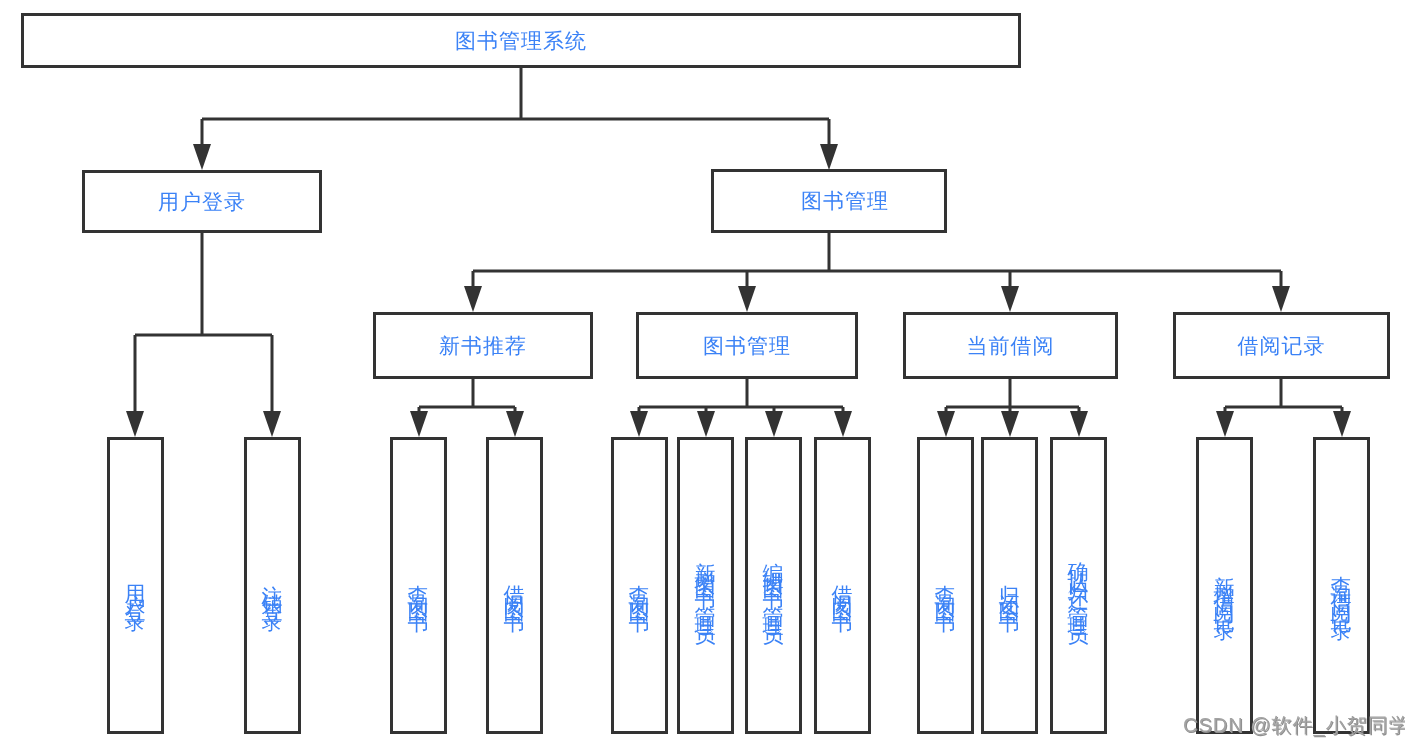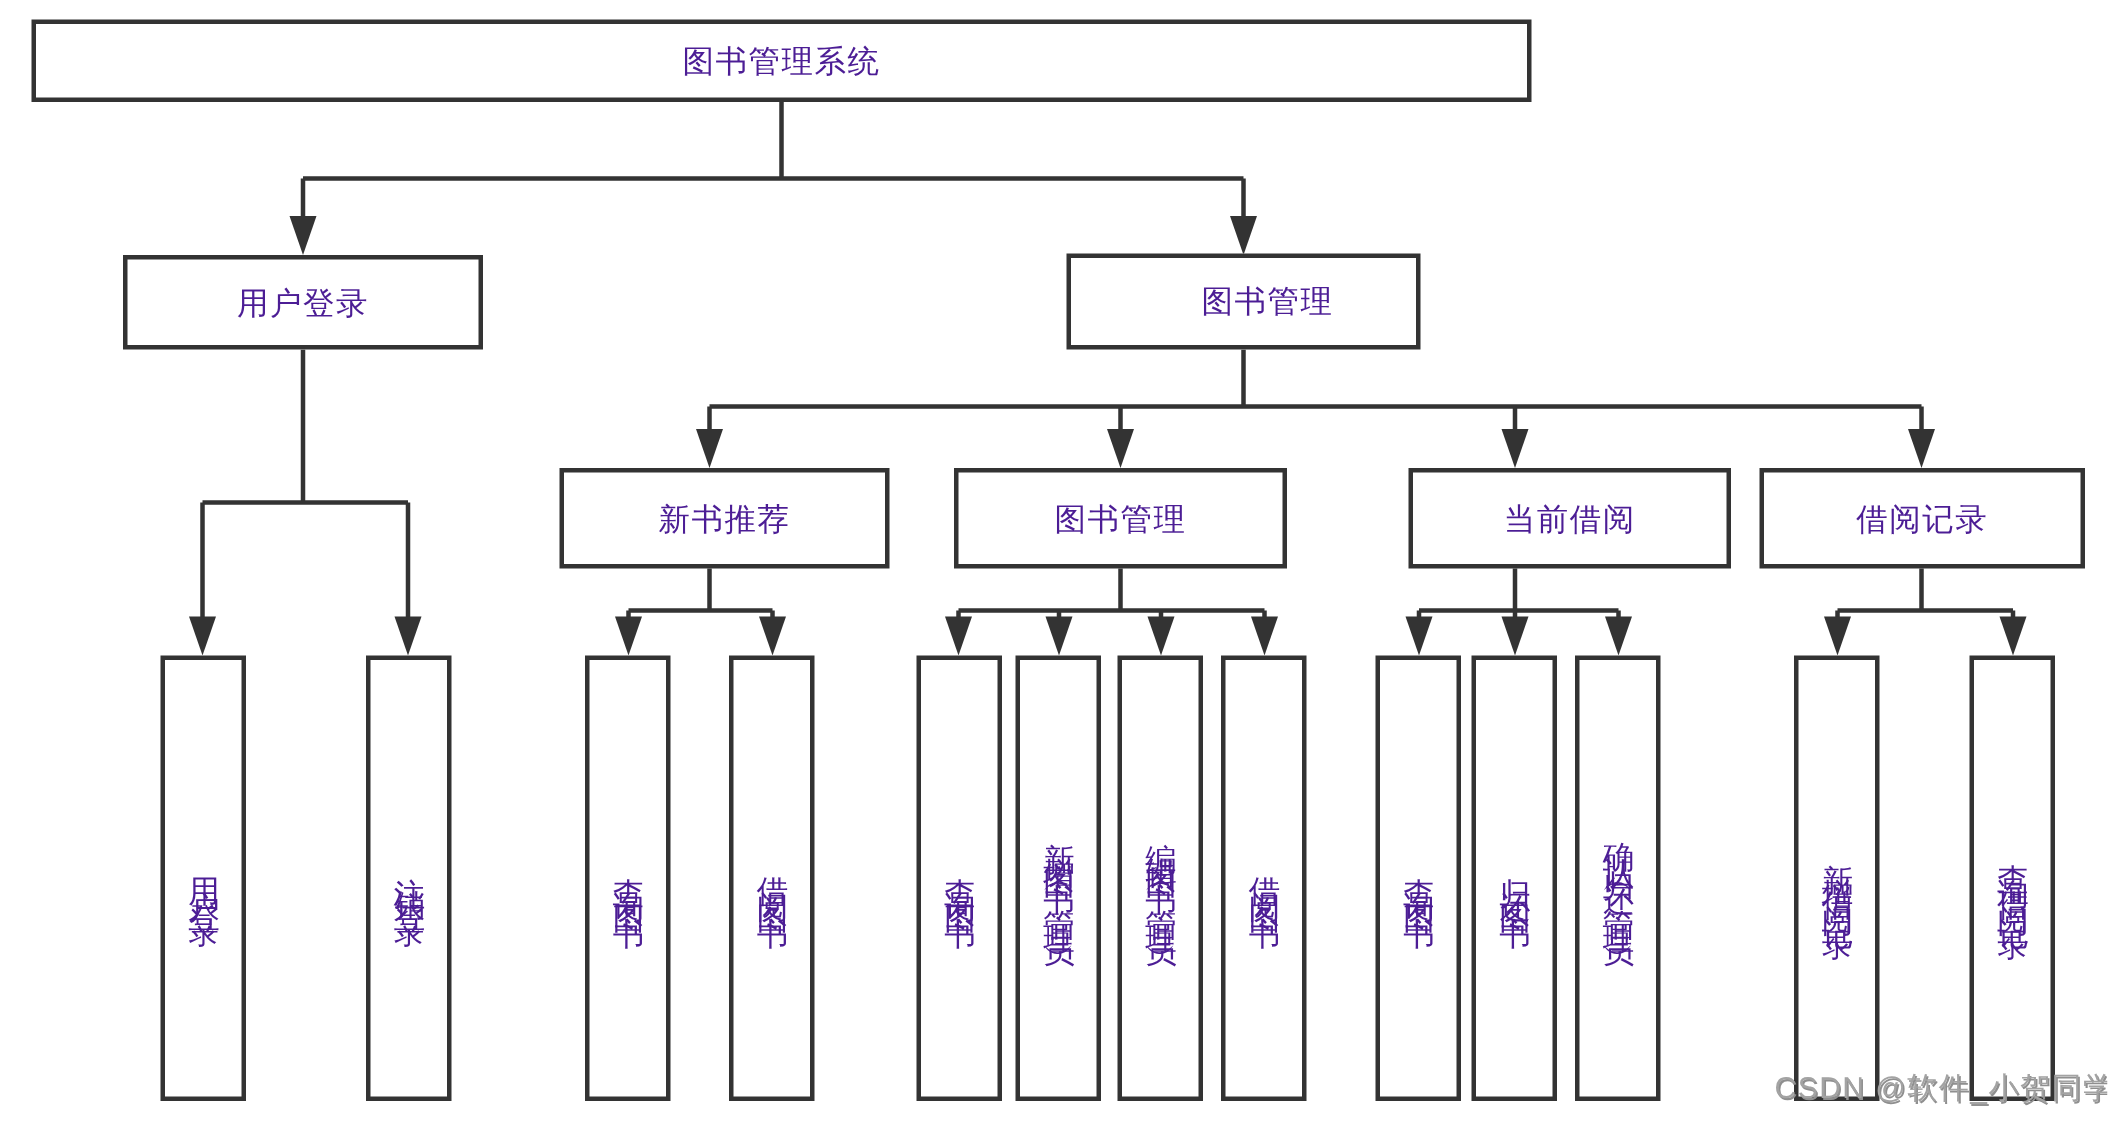--- a/index.html
+++ b/index.html
@@ -14,42 +14,42 @@
   #connectors path{stroke:#333333;stroke-width:3;fill:none;}
   #connectors polygon{fill:#333333;stroke:none;}
   .box{
     position:absolute;
     box-sizing:border-box;
     border:3px solid #333333;
     background:#ffffff;
     display:flex;
     align-items:center;
     justify-content:center;
-    color:#4c1d95;
+    color:#3b82f6;
     font-size:21px;
     letter-spacing:1px;
     white-space:nowrap;
   }
   .vbox{
     writing-mode:vertical-rl;
     text-orientation:mixed;
     letter-spacing:9px;
     line-height:1;
     white-space:normal;
   }
   
   .root{left:21px;top:13px;width:1000px;height:55px;}
   
   .l2a{left:82px;top:170px;width:240px;height:63px;}
   .l2b{left:711px;top:169px;width:236px;height:64px;padding-left:32px;}
   
   .l3{top:312px;height:67px;}
   .l3a{left:373px;width:220px;}
   .l3b{left:636px;width:222px;}
-  .l3c{left:903px;width:215px;margin-left:36px;}
+  .l3c{left:903px;width:215px;}
   .l3d{left:1173px;width:217px;}
   
   .l4{top:437px;height:297px;width:57px;}
   .p1{left:107px;}  .p2{left:244px;}
   .p3{left:390px;}  .p4{left:486px;}
   .p5{left:611px;}  .p6{left:677px;}
   .p7{left:745px;}  .p8{left:814px;}
   .p9{left:917px;}  .p10{left:981px;}
   .p11{left:1050px;}
   .p12{left:1196px;} .p13{left:1313px;}

